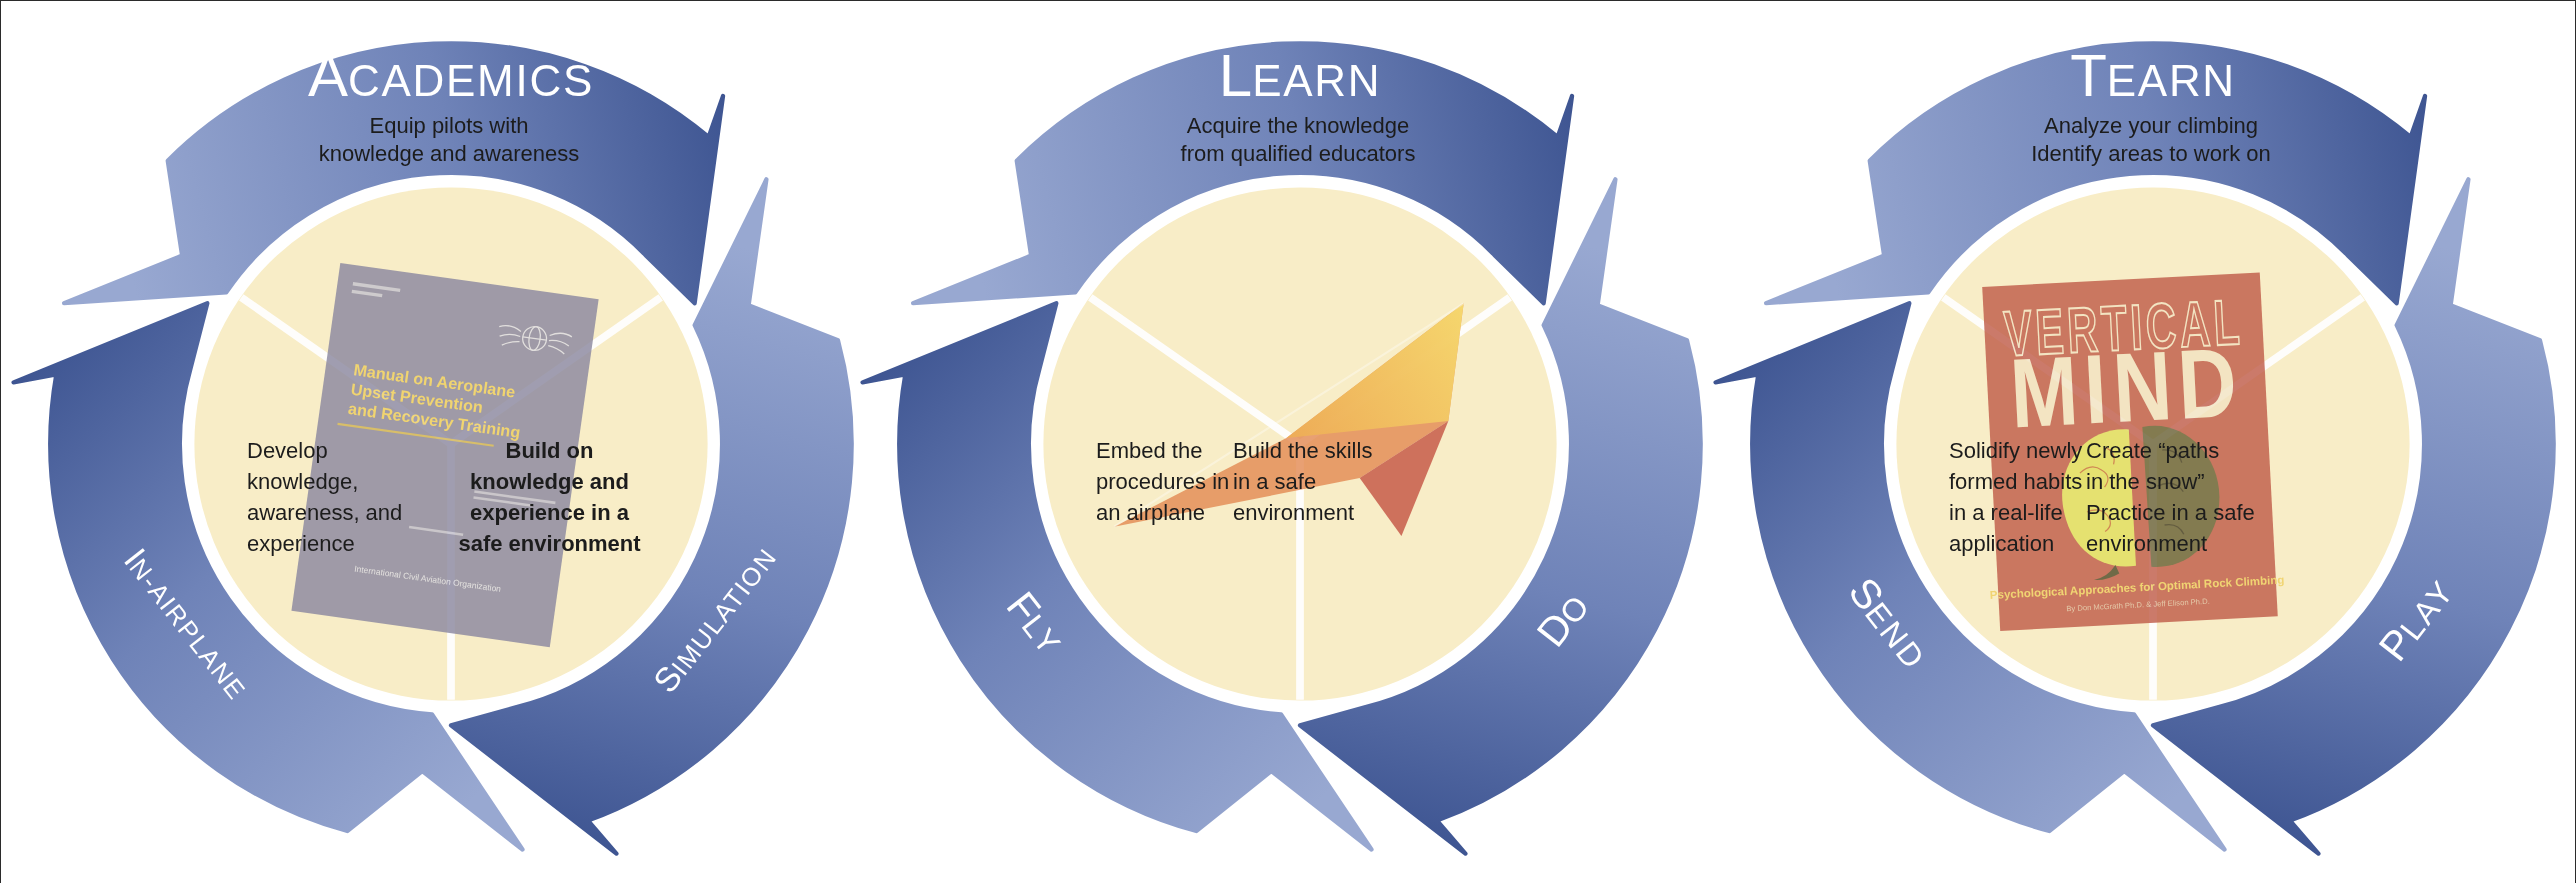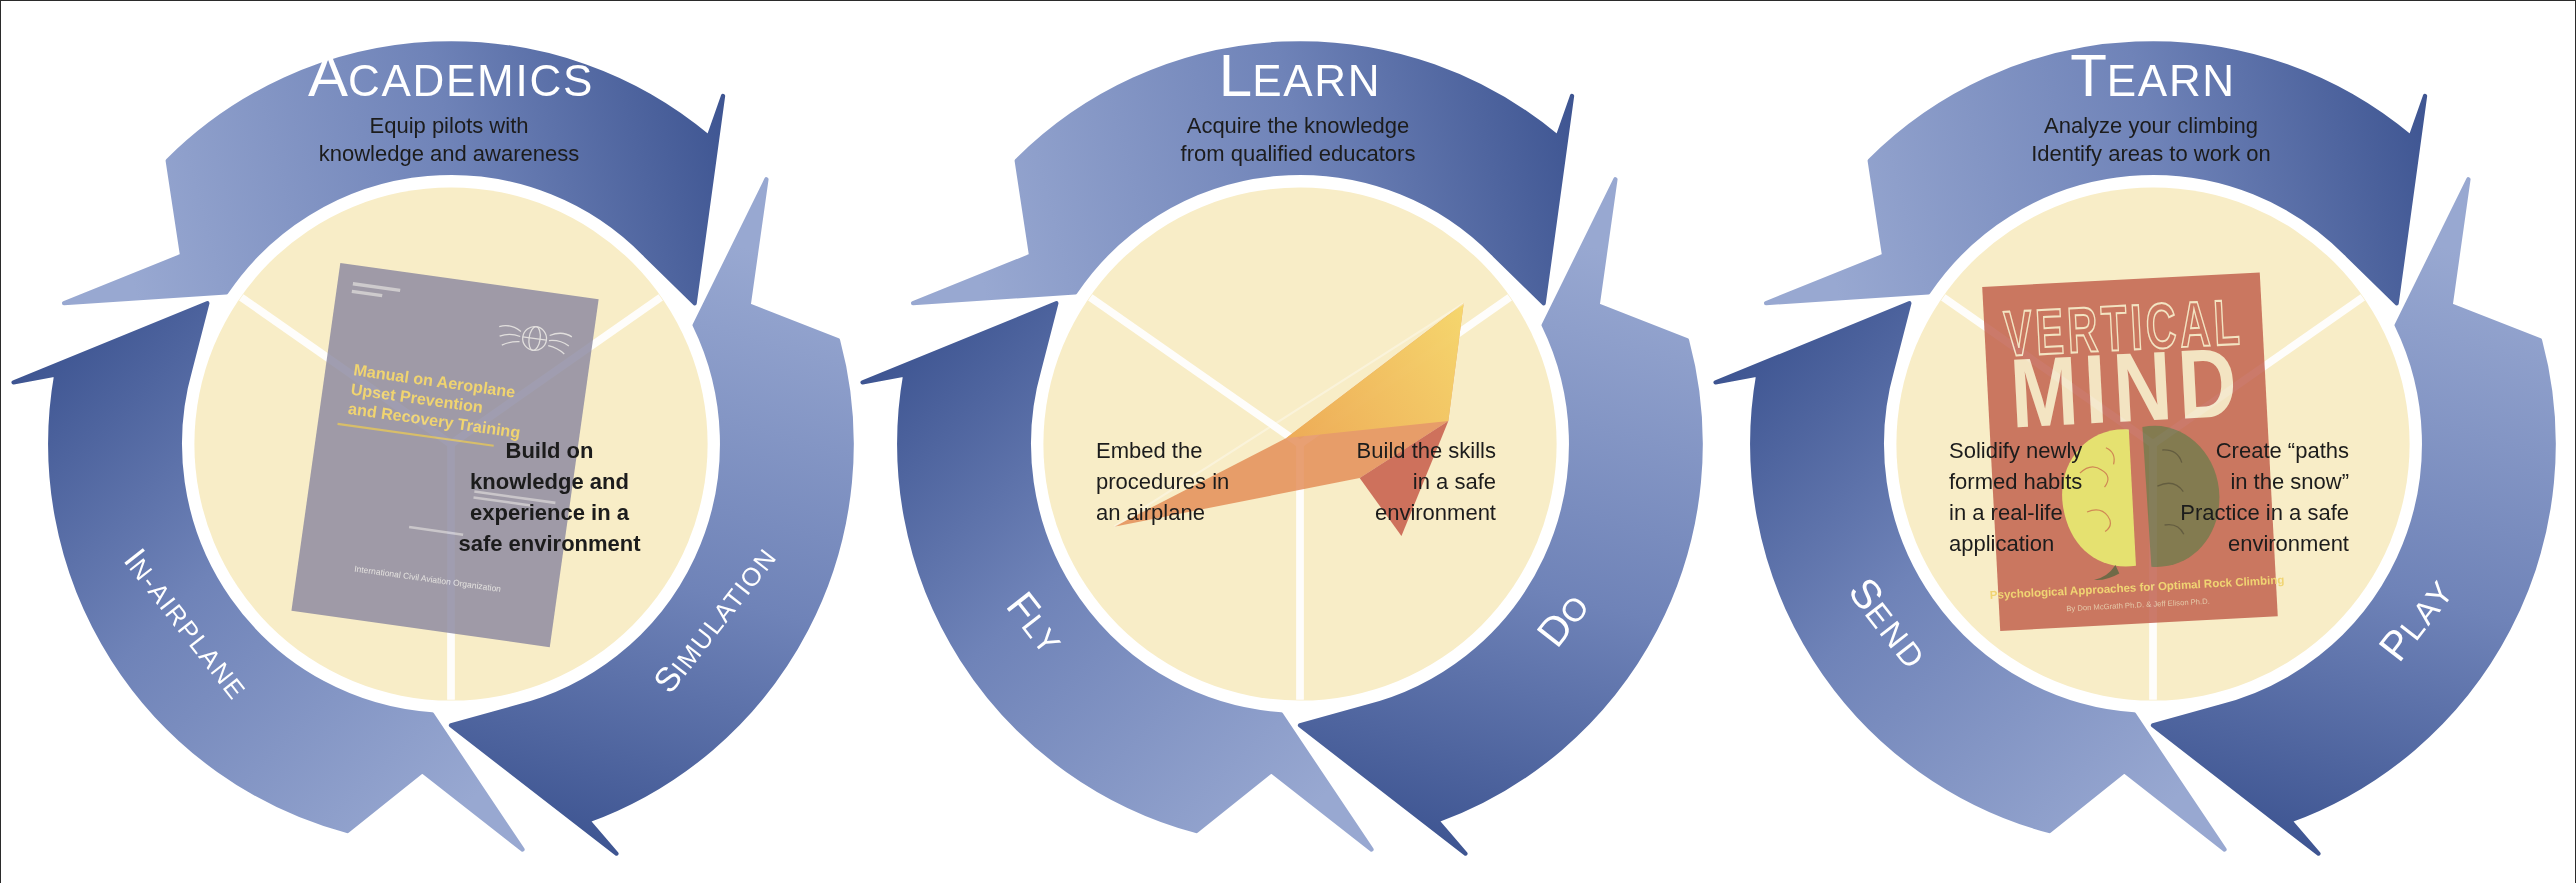--- a/index.html
+++ b/index.html
@@ -17,21 +17,21 @@
   .rlabel.rleft{left:158px;top:602px;transform:translate(-50%,-50%) rotate(52deg);}
   .rlabel.rright{left:686px;top:597px;transform:translate(-50%,-50%) rotate(-52deg);}
   .rlabel.small .first{font-size:34px;}
   .rlabel.small .rest{font-size:25.6px;letter-spacing:1.7px;}
   .rlabel.short .first{font-size:41px;}
   .rlabel.short .rest{font-size:32px;letter-spacing:2.6px;}
   
   .sector{position:absolute;color:#1c1c1c;font-size:22px;}
   .sector.stop{left:207px;top:90px;width:426px;text-align:center;line-height:28px;}
   .sector.sleft{left:218px;top:413px;width:196px;text-align:left;line-height:31px;}
-  .sector.sright{left:376px;top:413px;width:242px;text-align:right;line-height:31px;}
+  .sector.sright{left:355px;top:413px;width:242px;text-align:left;line-height:31px;}
   .c1 .sector.sright{left:401px;width:239px;text-align:center;font-weight:bold;}
   .hiddefs{position:absolute;width:0;height:0;}
 </style>
 </head>
 <body>
 
 <svg class="hiddefs" aria-hidden="true">
   <defs>
     <linearGradient id="ringGrad" gradientUnits="userSpaceOnUse" x1="120" y1="300" x2="830" y2="120">
       <stop offset="0" stop-color="#98a8d1"></stop>
@@ -95,20 +95,26 @@
       <span class="first">I</span>
         <span class="rest">N-AIRPLANE</span>
     </div>
     <div class="rlabel rright small">
       <span class="first">S</span>
         <span class="rest">IMULATION</span>
     </div>
     <div class="sector stop">
       <div>Equip pilots with</div>
       <div>knowledge and awareness</div>
+    </div>
+    <div class="sector sleft">
+      <div>Develop</div>
+      <div>knowledge,</div>
+      <div>awareness, and</div>
+      <div>experience</div>
     </div>
     <div class="sector sright">
       <div>Build on</div>
       <div>knowledge and</div>
       <div>experience in a</div>
       <div>safe environment</div>
     </div>
   </div>
 
   <div class="cycle c2">

